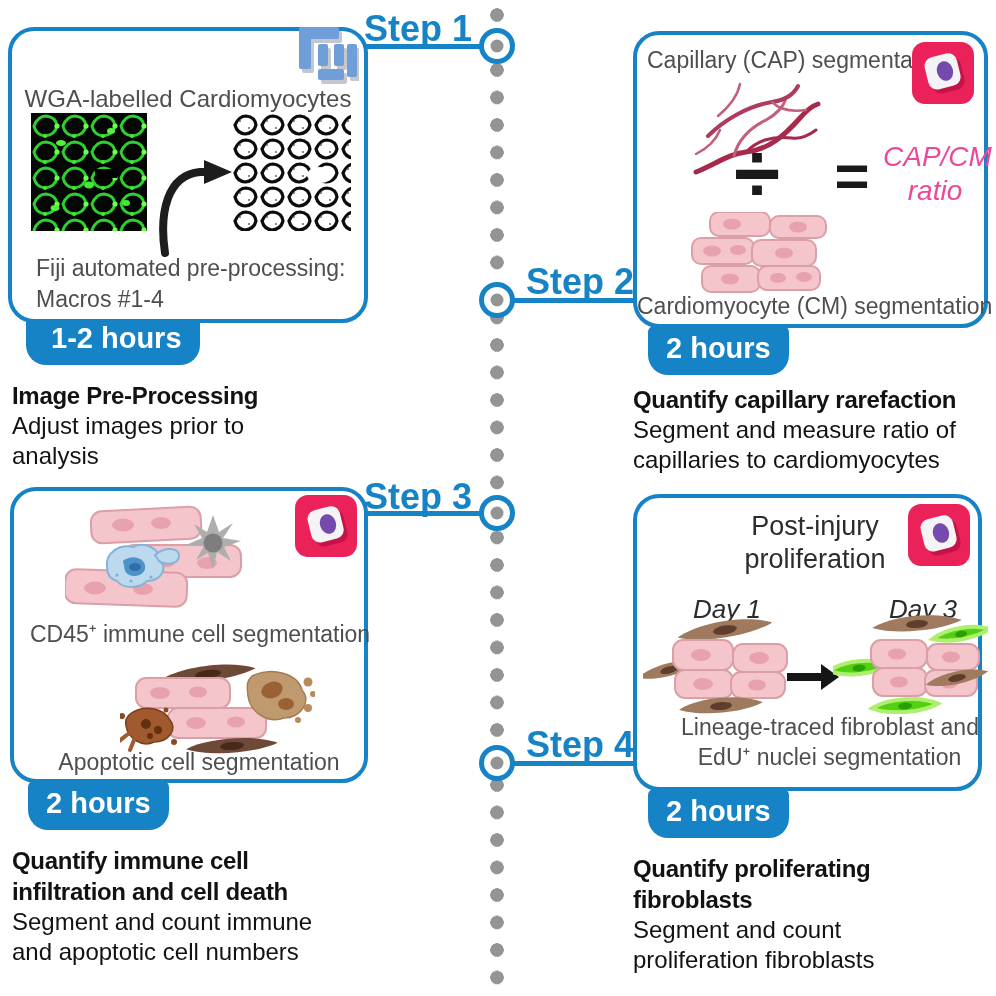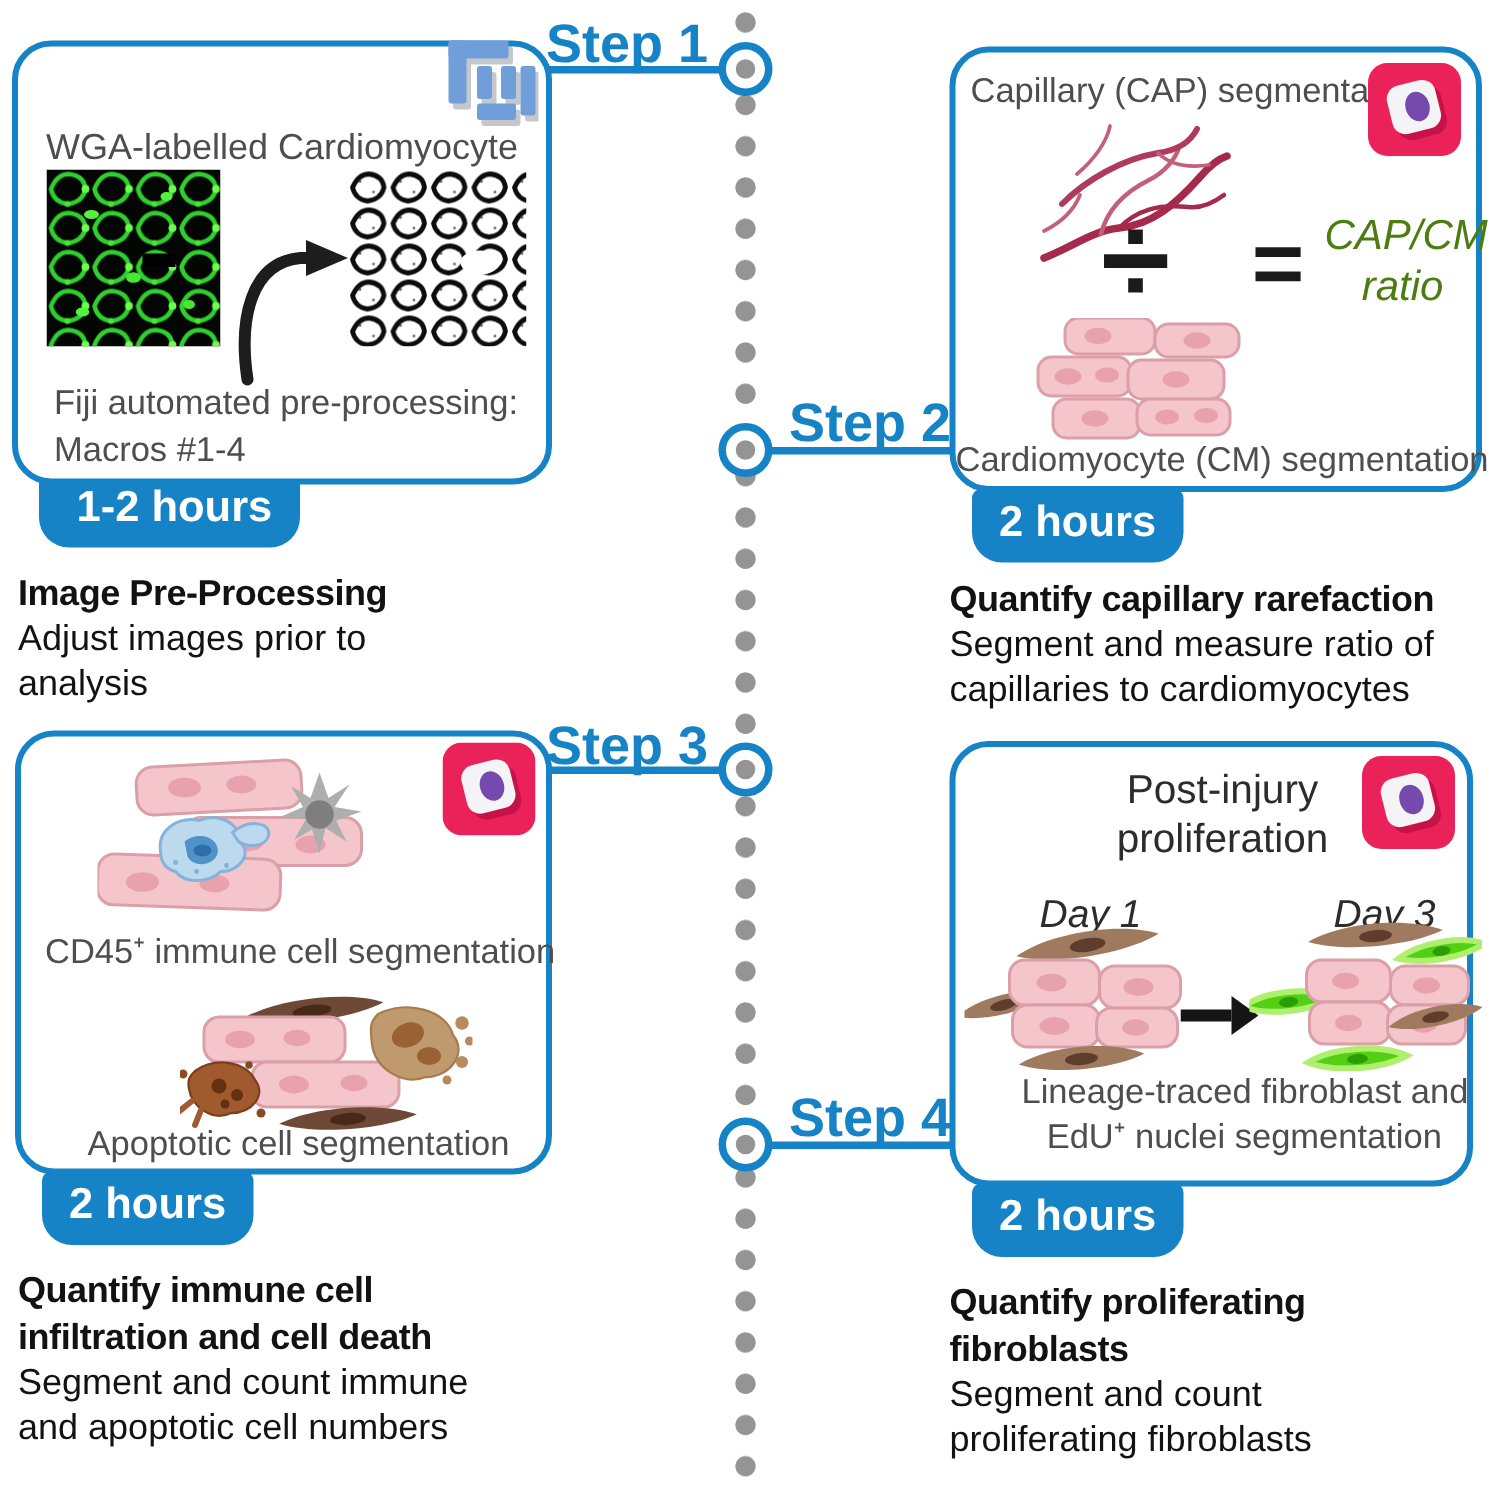--- a/index.html
+++ b/index.html
@@ -22,21 +22,21 @@
         border-radius:26px;z-index:2;box-sizing:border-box;}
   .badge{position:absolute;background:var(--accent);color:#fff;font-size:29px;font-weight:bold;
         padding:6px 18px 10px;border-radius:6px 6px 20px 20px;z-index:1;white-space:nowrap;}
   .boxcaption{position:absolute;color:var(--cap);font-size:23px;white-space:nowrap;}
   .ctr{text-align:center;}
   .deco{position:absolute;}
   .tb{position:absolute;color:var(--ink);z-index:2;}
   .tb .h{font-size:24px;font-weight:bold;line-height:31px;letter-spacing:-0.3px;white-space:nowrap;}
   .tb .p{font-size:24px;line-height:30px;white-space:nowrap;}
   .bigsym{position:absolute;color:#1a1a1a;font-weight:bold;text-align:center;}
-  .ital{font-style:italic;color:#4d7c0f;}
+  .ital{font-style:italic;color:#ec4899;}
   .boxtitle{position:absolute;color:#2c2c2c;font-size:27px;line-height:33px;text-align:center;white-space:nowrap;}
   .daylbl{position:absolute;color:#2c2c2c;font-size:26px;font-style:italic;text-align:center;white-space:nowrap;}
 </style>
 </head>
 <body>
 
 <div class="canvas">
 
   <div class="dotline"></div>
 
@@ -52,21 +52,21 @@
 
   <div class="node" style="left:479px;top:28px;"></div>
   <div class="node" style="left:479px;top:282px;"></div>
   <div class="node" style="left:479px;top:495px;"></div>
   <div class="node" style="left:479px;top:745px;"></div>
 
   <div class="badge" style="left:26px;top:316px;padding-left:25px;">
     <span>1-2 hours</span>
   </div>
   <div class="stepbox" style="left:8px;top:27px;width:360px;height:296px;">
-    <div class="boxcaption ctr" style="left:0;right:0;top:54px;font-size:24px;">WGA-labelled Cardiomyocyte</div>
+    <div class="boxcaption ctr" style="left:0;right:0;top:54px;font-size:24px;">WGA-labelled Cardiomyocytes</div>
 
     <svg class="deco" style="right:5px;top:-6px;" width="62" height="64" viewBox="0 0 62 64">
       <g transform="translate(3,4)" fill="#8b9198" opacity="0.5">
         <rect x="2" y="2" width="40" height="12" rx="2"></rect>
           <rect x="2" y="2" width="12" height="42" rx="2"></rect>
         <rect x="21" y="19" width="10" height="22" rx="2"></rect>
           <rect x="37" y="19" width="10" height="22" rx="2"></rect>
         <rect x="50" y="19" width="10" height="33" rx="2"></rect>
           <rect x="21" y="44" width="26" height="11" rx="2"></rect>
       </g>
@@ -371,16 +371,16 @@
     <div class="boxcaption ctr" style="left:0;right:0;top:214px;line-height:30px;padding-left:44px;">
       <div>Lineage-traced fibroblast and</div>
       <div>EdU⁺ nuclei segmentation</div>
     </div>
   </div>
 
   <div class="tb" style="left:633px;top:853px;">
     <div class="h">Quantify proliferating</div>
     <div class="h">fibroblasts</div>
     <div class="p">Segment and count</div>
-    <div class="p">proliferating fibroblasts</div>
+    <div class="p">proliferation fibroblasts</div>
   </div>
 
 </div>
 
 </body></html>

